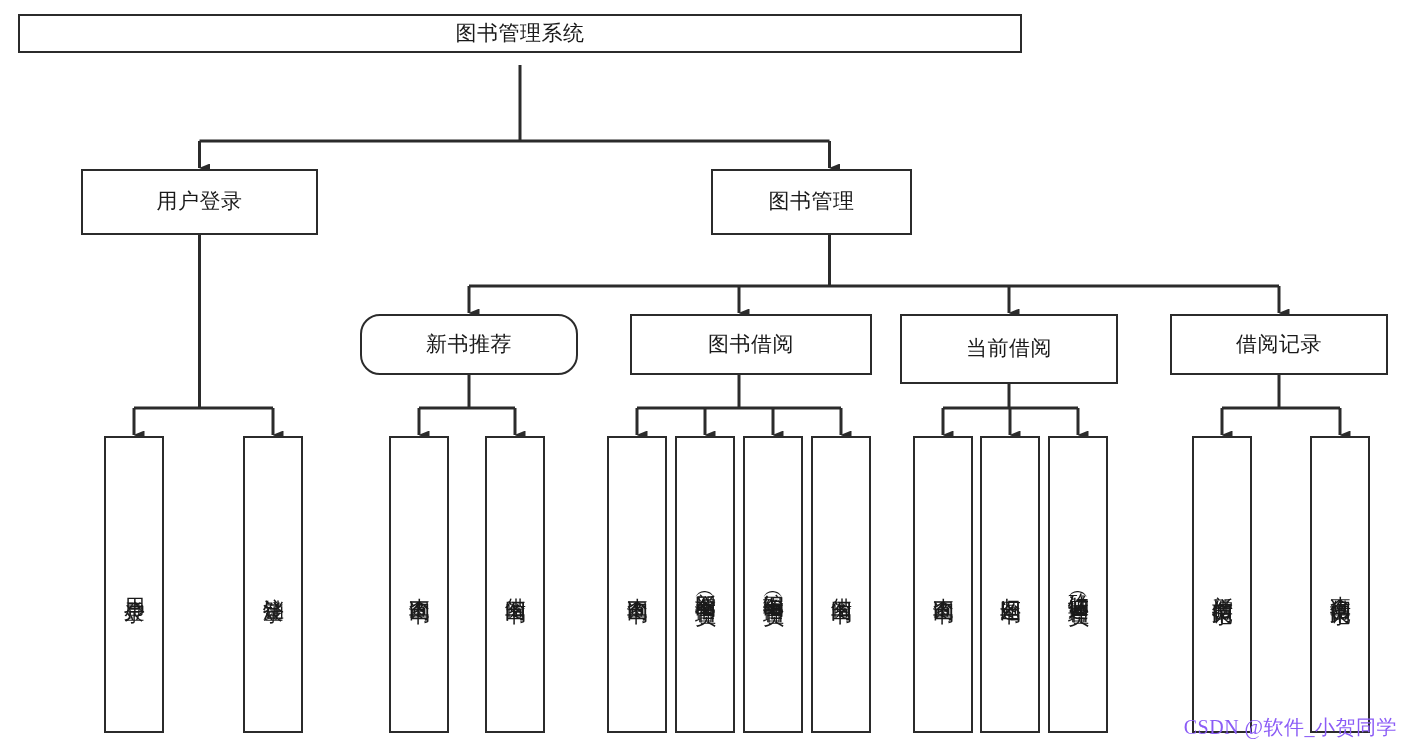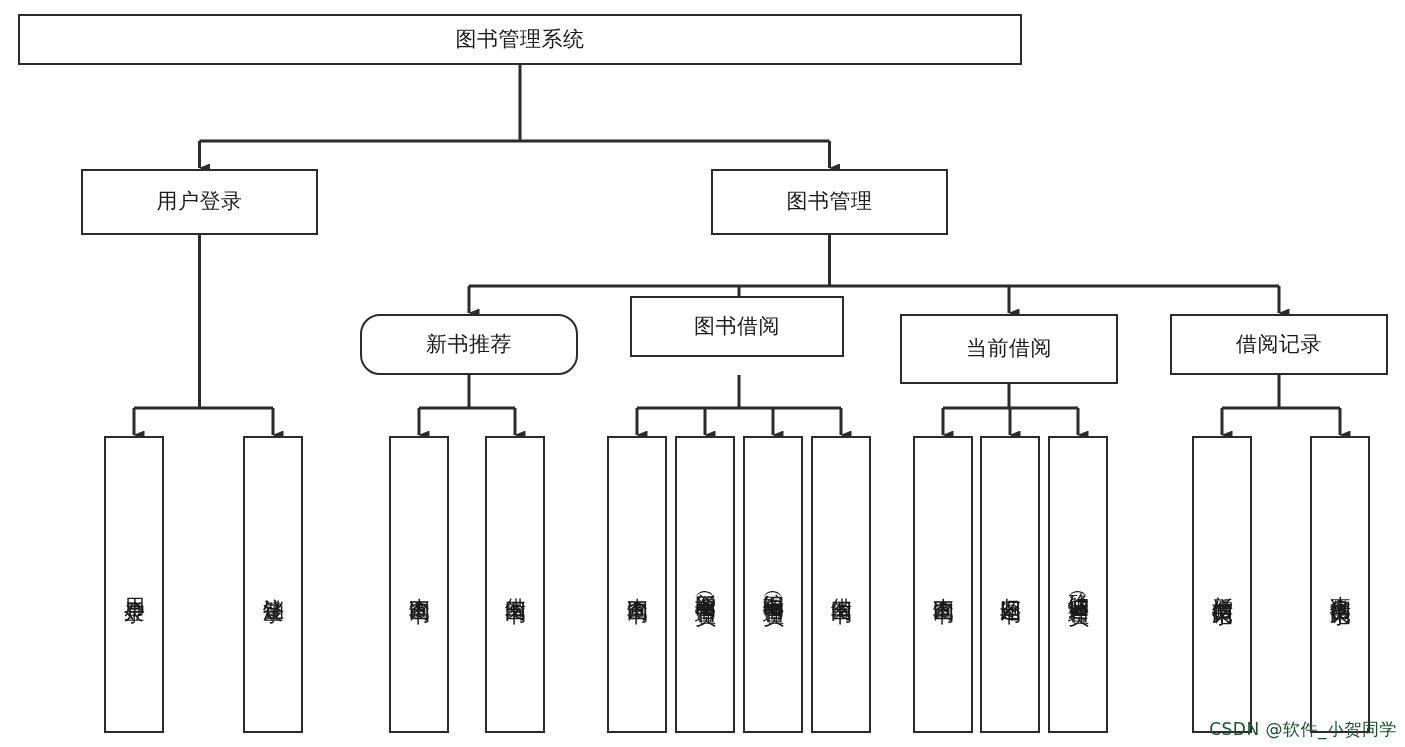--- a/index.html
+++ b/index.html
@@ -49,24 +49,25 @@
     writing-mode: vertical-rl;
     text-orientation: upright;
     white-space: nowrap;
     letter-spacing: 2px;
     line-height: 1;
   }
   .watermark {
     position: absolute;
     right: 8px;
     bottom: 6px;
-    font-size: 17px;
-    color: #14532d;
+    font-size: 20px;
+    color: #8b5cf6;
     white-space: nowrap;
     letter-spacing: 0.5px;
+    font-family: Liberation Serif, serif;
   }
 </style>
 </head>
 <body>
 
 <div id="diagram-root">
 
   <svg id="diagram-svg" viewBox="0 0 1405 747" xmlns="http://www.w3.org/2000/svg">
     <defs>
       <marker id="arrowhead" markerWidth="9" markerHeight="11" refX="4.5" refY="10.5" orient="auto" markerUnits="userSpaceOnUse">
@@ -103,35 +104,35 @@
         <line x1="943" y1="408" x2="943" y2="435" marker-end="url(#arrowhead)"></line>
         <line x1="1010" y1="408" x2="1010" y2="435" marker-end="url(#arrowhead)"></line>
         <line x1="1078" y1="408" x2="1078" y2="435" marker-end="url(#arrowhead)"></line>
         <line x1="1279" y1="375" x2="1279" y2="408"></line>
         <line x1="1222" y1="408" x2="1340" y2="408"></line>
         <line x1="1222" y1="408" x2="1222" y2="435" marker-end="url(#arrowhead)"></line>
         <line x1="1340" y1="408" x2="1340" y2="435" marker-end="url(#arrowhead)"></line>
       </g>
   </svg>
 
-  <div class="node-box" style="left: 18px; top: 14px; width: 1004px; height: 51px; text-align: right;">
+  <div class="node-box" style="left: 18px; top: 14px; width: 1004px; height: 39px; text-align: right;">
     <span class="node-label-h">图书管理系统</span>
   </div>
 
   <div class="node-box" style="left: 81px; top: 169px; width: 237px; height: 66px;">
     <span class="node-label-h">用户登录</span>
   </div>
-  <div class="node-box" style="left: 711px; top: 169px; width: 237px; height: 66px;">
+  <div class="node-box" style="left: 711px; top: 169px; width: 201px; height: 66px;">
     <span class="node-label-h">图书管理</span>
   </div>
 
   <div class="node-box" style="left: 360px; top: 314px; width: 218px; height: 61px; border-radius: 20px;">
     <span class="node-label-h">新书推荐</span>
   </div>
-  <div class="node-box" style="left: 630px; top: 296px; width: 214px; height: 61px;">
+  <div class="node-box" style="left: 630px; top: 314px; width: 242px; height: 61px;">
     <span class="node-label-h">图书借阅</span>
   </div>
   <div class="node-box" style="left: 900px; top: 314px; width: 218px; height: 70px;">
     <span class="node-label-h">当前借阅</span>
   </div>
   <div class="node-box" style="left: 1170px; top: 314px; width: 218px; height: 61px; text-align: right;">
     <span class="node-label-h">借阅记录</span>
   </div>
 
   <div class="node-box" style="left: 104px; top: 436px; width: 60px; height: 297px;">

